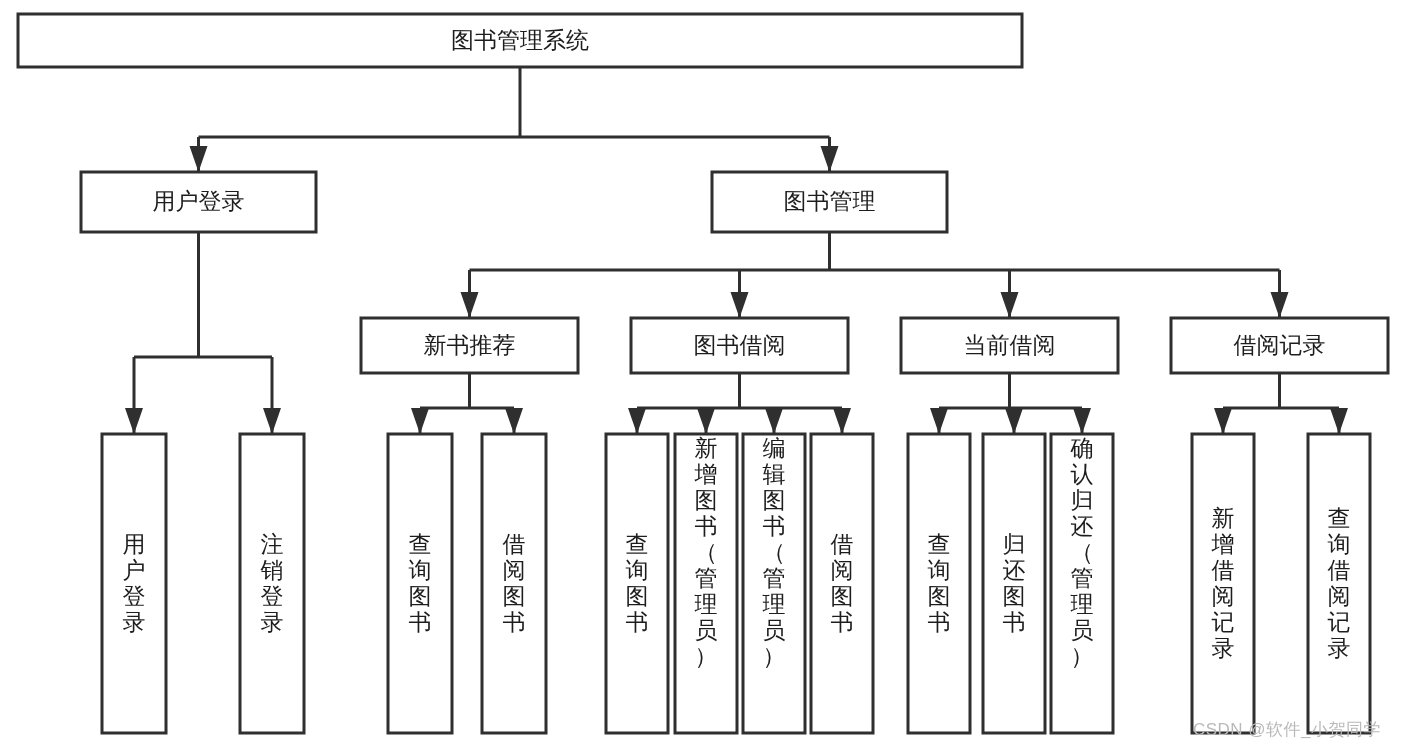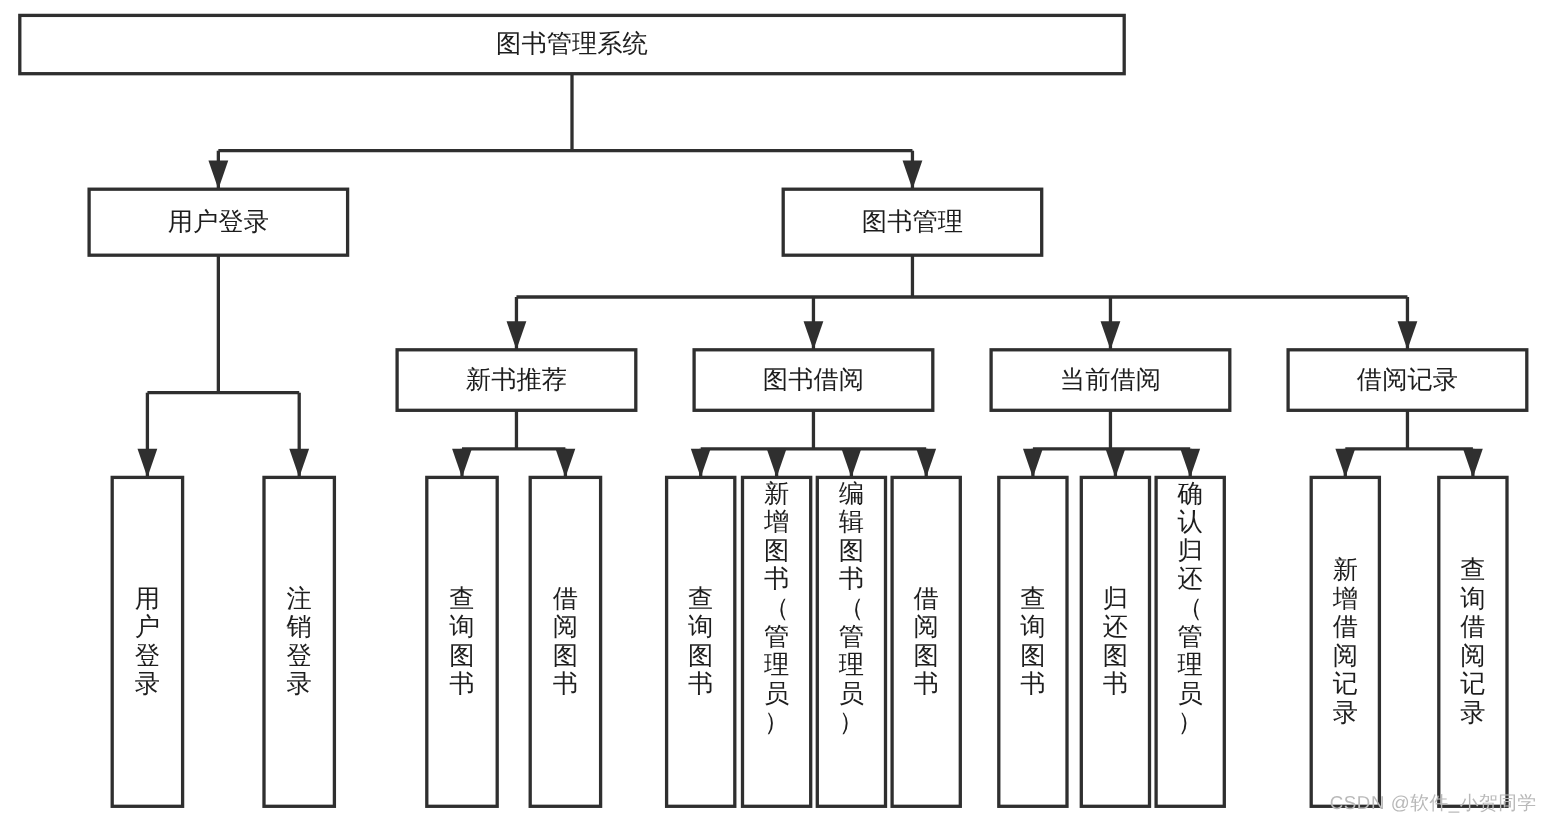--- a/index.html
+++ b/index.html
@@ -49,21 +49,21 @@
     dominant-baseline: middle;
   }
   .node-label-v {
     font-family: "Liberation Sans", "DejaVu Sans", sans-serif;
     font-size: 23px;
     fill: #1d1d1d;
     text-anchor: middle;
   }
   .watermark-text {
     position: absolute;
-    right: 8px;
+    right: 24px;
     bottom: 6px;
     font-family: "Liberation Sans", "DejaVu Sans", sans-serif;
     font-size: 17px;
     color: #b9b9b9;
     letter-spacing: 0.5px;
     white-space: nowrap;
     user-select: none;
   }
 </style>
 </head>

